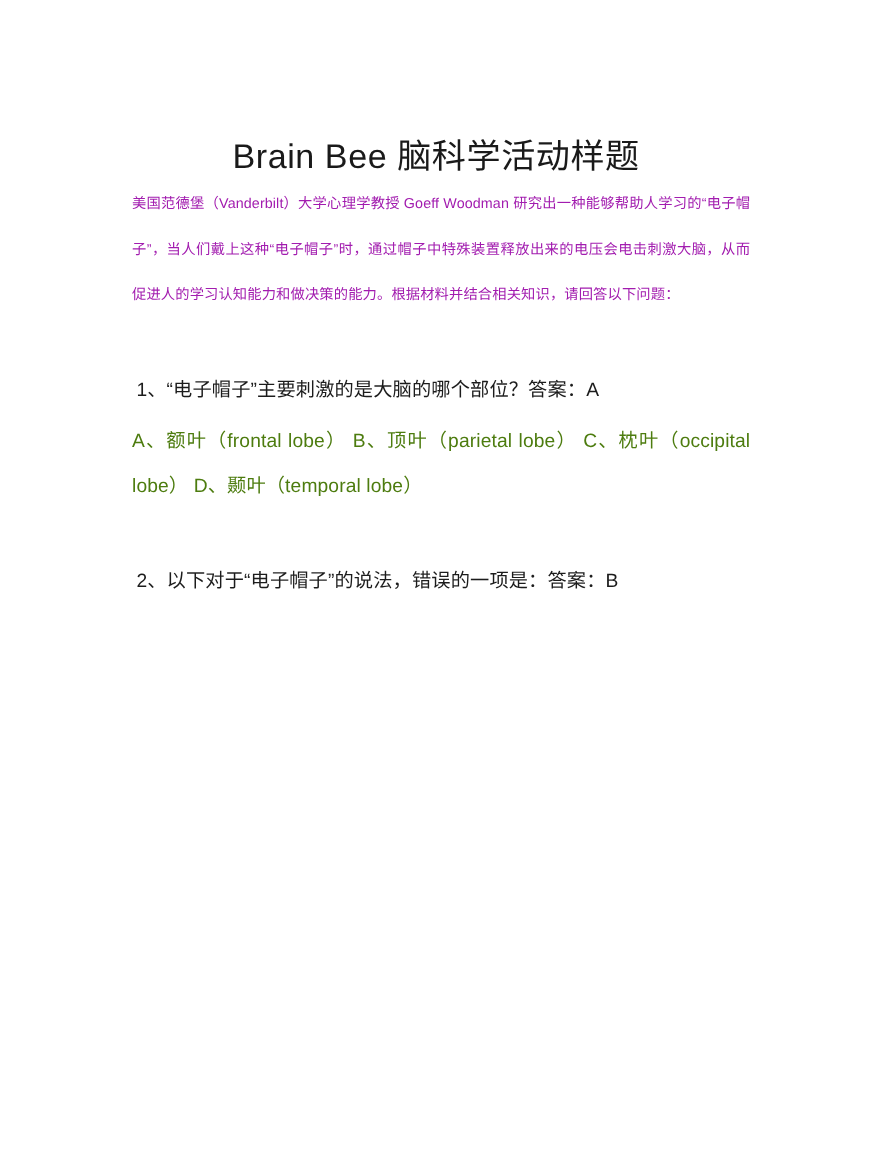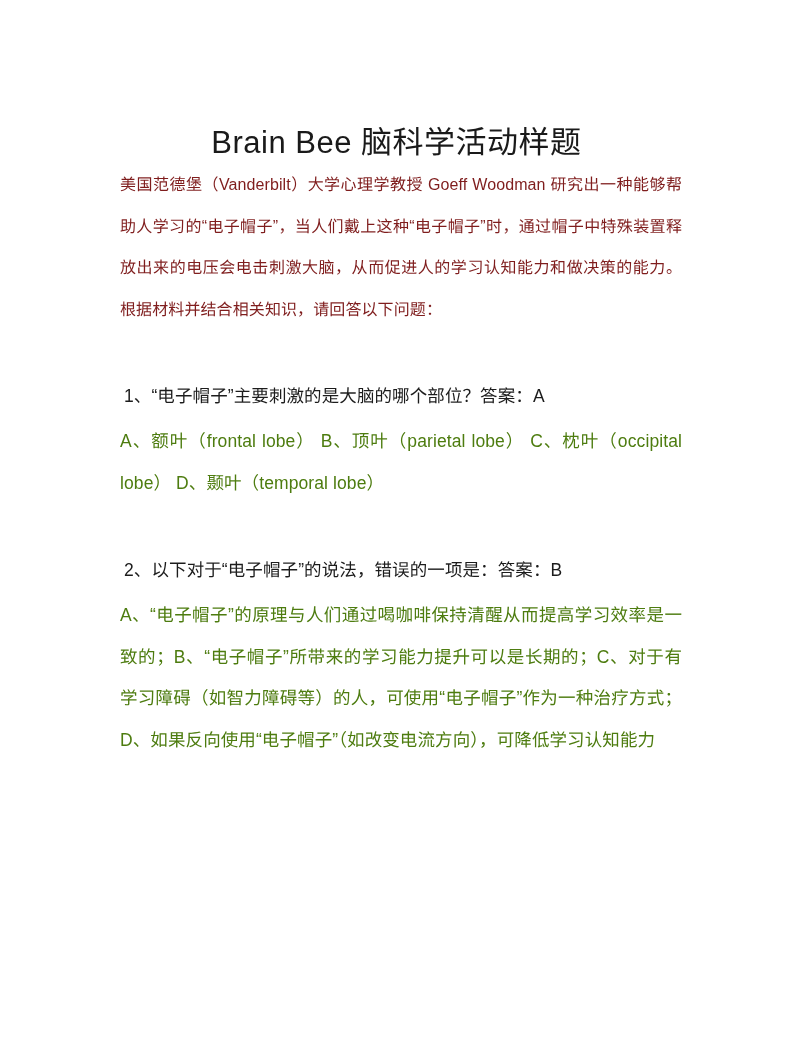--- a/index.html
+++ b/index.html
@@ -30,23 +30,23 @@
     line-height: 44px;
     white-space: nowrap;
   }
   .body-area {
     position: absolute;
     top: 164px;
     left: 120px;
     width: 562px;
   }
   .para {
-    font-size: 16px;
+    font-size: 13px;
     line-height: 41.5px;
-    color: #7f1d1d;
+    color: #a21caf;
     text-align: justify;
     text-justify: inter-ideograph;
     letter-spacing: 0.1px;
     margin: 0;
   }
   .block-gap {
     height: 41.5px;
   }
   .q-line {
     font-size: 17.5px;
@@ -97,21 +97,20 @@
     <div class="block-gap"></div>
 
     <p class="q-line">1、“电子帽子”主要刺激的是大脑的哪个部位？答案：A</p>
 
     <p class="opts">A、额叶（frontal lobe） B、顶叶（parietal lobe） C、枕叶（occipital lobe） D、颞叶（temporal lobe）</p>
 
     <div class="block-gap"></div>
 
     <p class="q-line">2、以下对于“电子帽子”的说法，错误的一项是：答案：B</p>
 
-    <p class="opts">A、“电子帽子”的原理与人们通过喝咖啡保持清醒从而提高学习效率是一致的；B、“电子帽子”所带来的学习能力提升可以是长期的；C、对于有学习障碍（如智力障碍等）的人，可使用“电子帽子”作为一种治疗方式；D、如果反向使用“电子帽子”（如改变电流方向），可降低学习认知能力</p>
 
   </div>
 
   <div class="watermark">
     <span class="wm-brand">知乎</span><span>@犀牛国际教育培训</span>
   </div>
 
 </div>
 
 </body></html>

